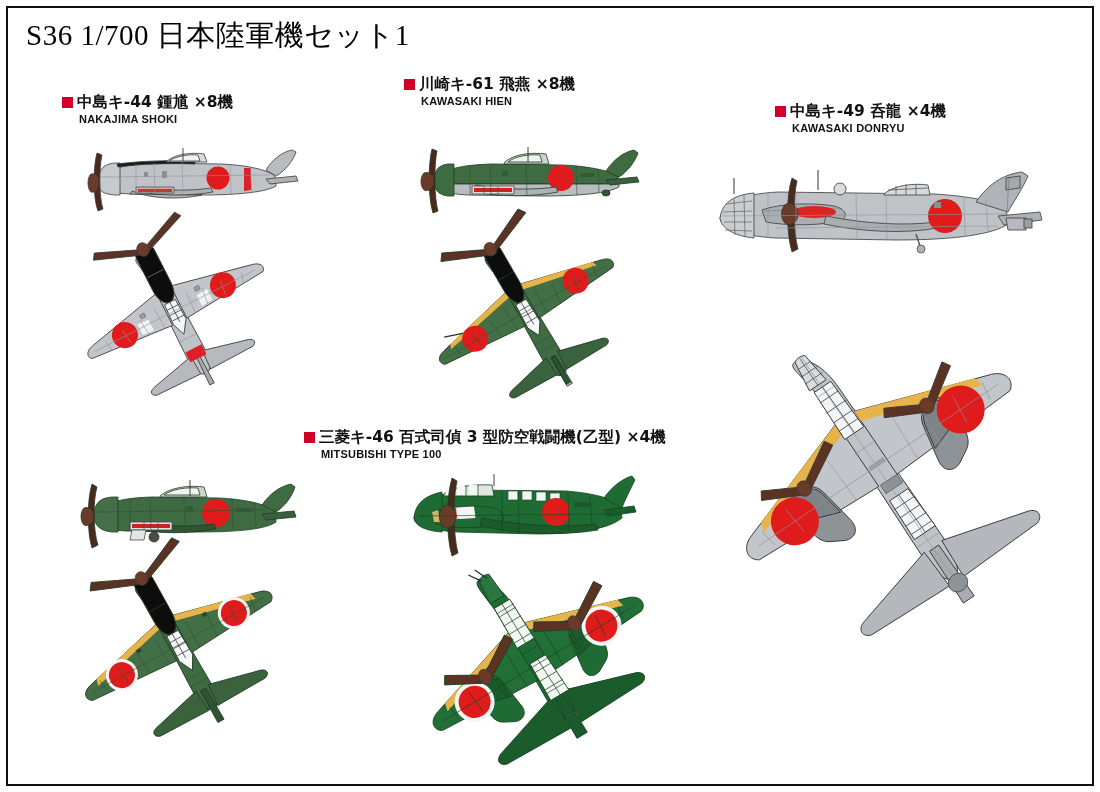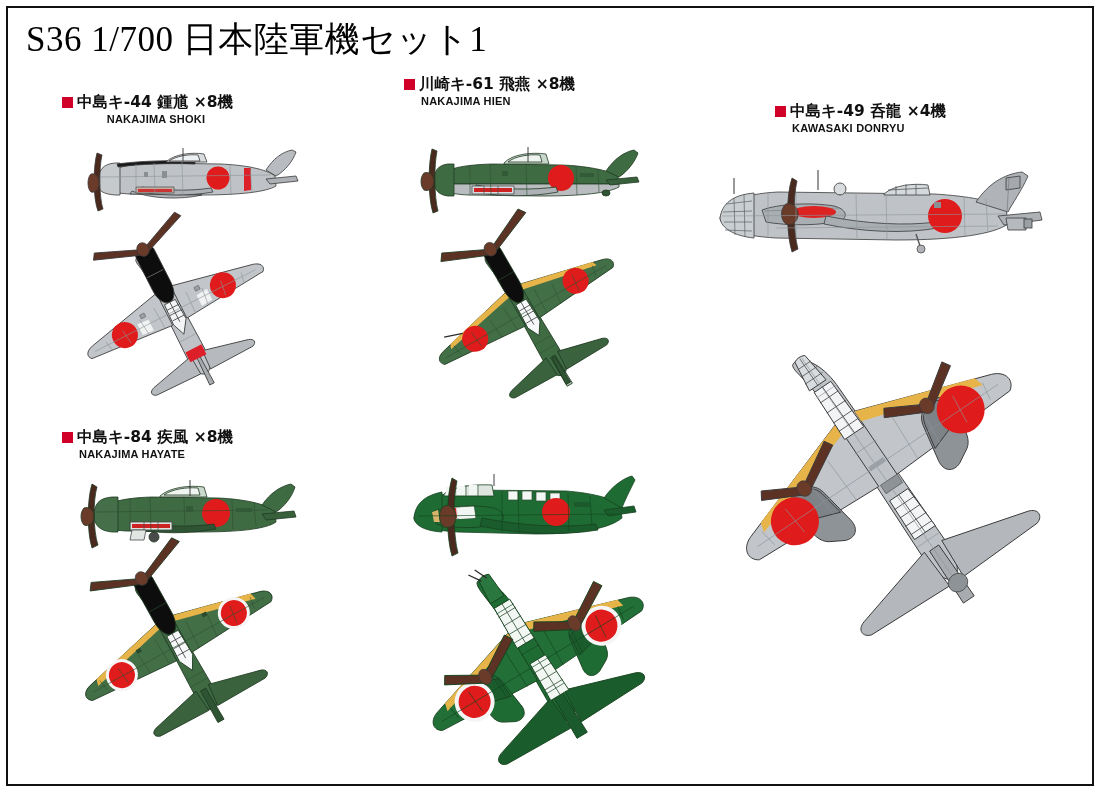--- a/index.html
+++ b/index.html
@@ -25,21 +25,21 @@
     width: 1088px;
     height: 780px;
     border: 2px solid #111111;
     box-sizing: border-box;
     pointer-events: none;
   }
   .title {
     position: absolute;
     left: 26px;
     top: 16px;
-    font-size: 35px;
+    font-size: 29px;
     font-weight: 400;
     color: #000000;
     letter-spacing: 0.5px;
     font-family: "Liberation Serif", "DejaVu Sans", serif;
     white-space: nowrap;
   }
   .label-block {
     position: absolute;
     white-space: nowrap;
   }
@@ -76,52 +76,52 @@
 </style>
 </head>
 <body>
 
 <div id="sheet" style="background: rgb(255, 255, 255);">
 
   <div class="frame" style="border-color: rgb(17, 17, 17);"></div>
 
   <div class="title">S36  1/700  日本陸軍機セット1</div>
 
-  <div class="label-block" style="left:62px; top:94px;text-align:center;">
+  <div class="label-block" style="left:62px; top:94px;">
     <div class="label-jp">
       <span class="bullet" style="background: rgb(209, 0, 41);"></span>
       <span>中島キ-44 鍾馗 ×8機</span>
     </div>
     <div class="label-en">NAKAJIMA SHOKI</div>
   </div>
 
   <div class="label-block" style="left:404px; top:76px;">
     <div class="label-jp">
       <span class="bullet" style="background: rgb(209, 0, 41);"></span>
       <span>川崎キ-61 飛燕 ×8機</span>
     </div>
-    <div class="label-en">NAKAJIMA HIEN</div>
+    <div class="label-en">KAWASAKI HIEN</div>
   </div>
 
   <div class="label-block" style="left:775px; top:103px;">
     <div class="label-jp">
       <span class="bullet" style="background: rgb(209, 0, 41);"></span>
       <span>中島キ-49 呑龍 ×4機</span>
     </div>
     <div class="label-en">KAWASAKI DONRYU</div>
   </div>
 
-  <div class="label-block" style="left:62px; top:429px;">
+
+  <div class="label-block" style="left:304px; top:429px;">
     <div class="label-jp">
       <span class="bullet" style="background: rgb(209, 0, 41);"></span>
-      <span>中島キ-84 疾風 ×8機</span>
+      <span>三菱キ-46 百式司偵 3 型防空戦闘機(乙型) ×4機</span>
     </div>
-    <div class="label-en">NAKAJIMA HAYATE</div>
-  </div>
-
+    <div class="label-en">MITSUBISHI TYPE 100</div>
+  </div>
 
   <div class="plane" style="left:70px; top:143px;">
     <svg width="230" height="70" viewBox="0 0 230 70">
       <g stroke="#3a3a3a" stroke-width="0.8">
 
         <path d="M30 40 C34 27 52 21 85 20 L150 21 C175 22 196 26 205 33
                  L206 43 C196 49 170 52 130 52 L60 51 C40 50 31 46 30 40 Z" fill="#bfc3c7"></path>
 
         <path d="M62 48 C80 56 110 57 132 52 L60 51 Z" fill="#b2b6ba"></path>
 

